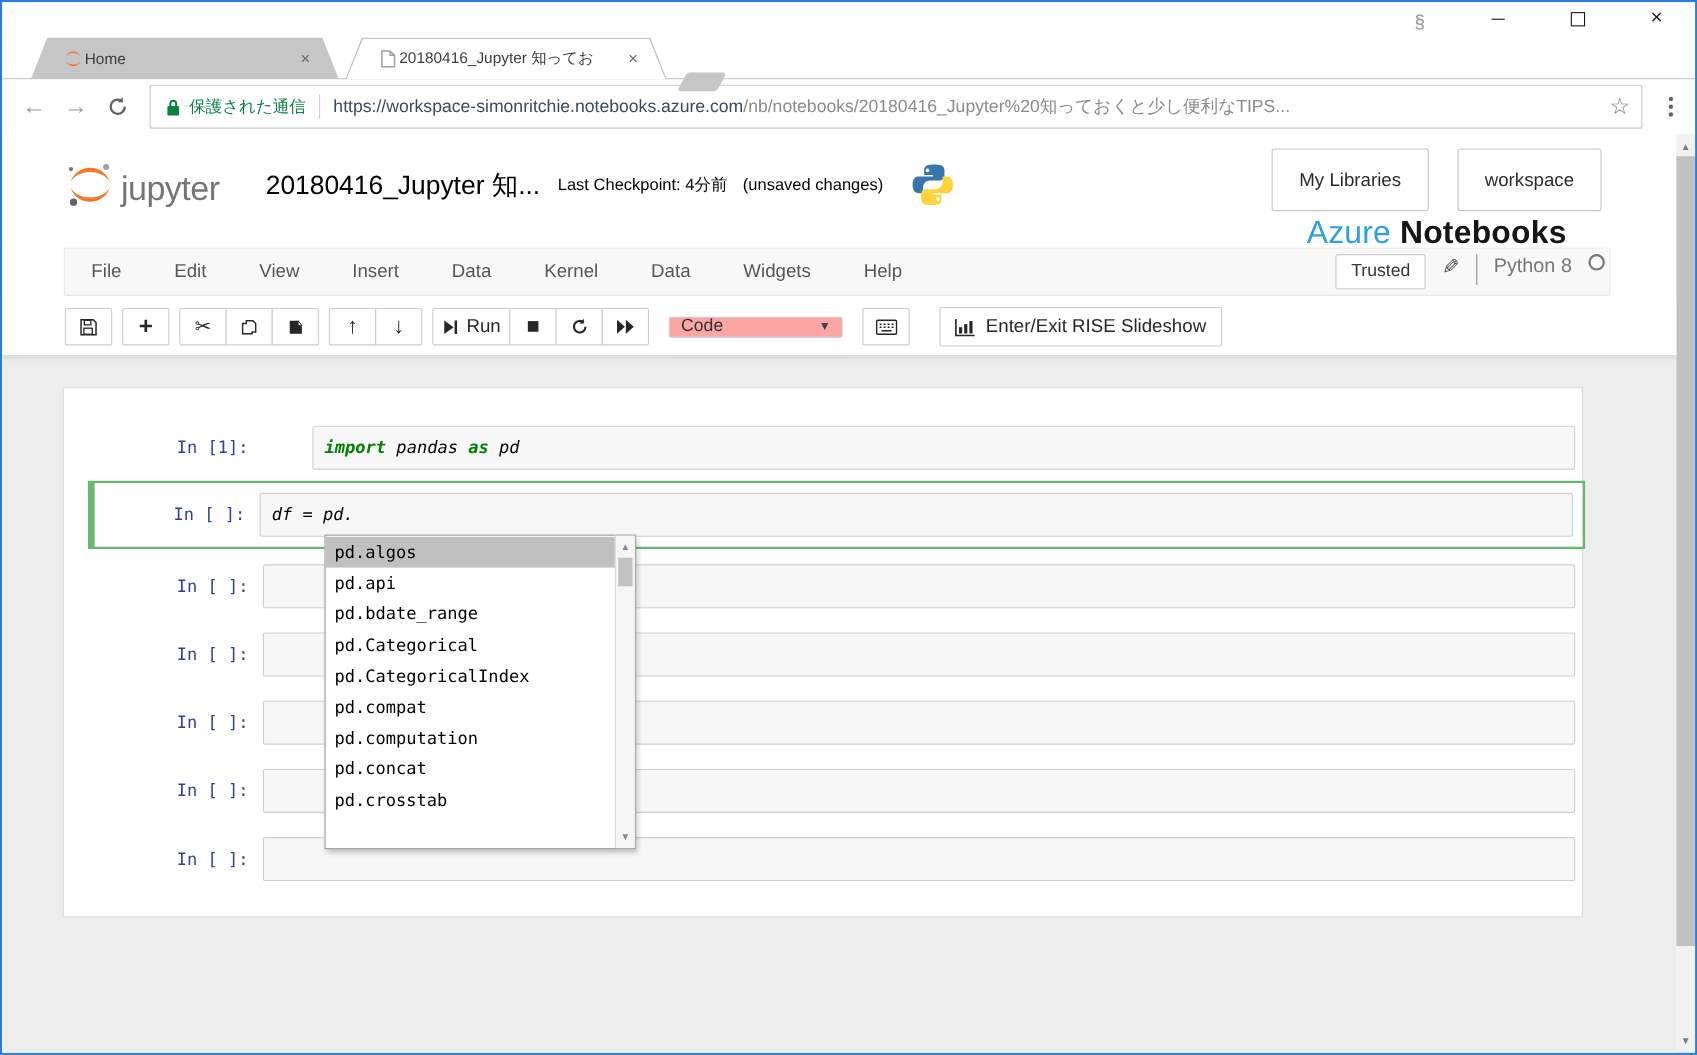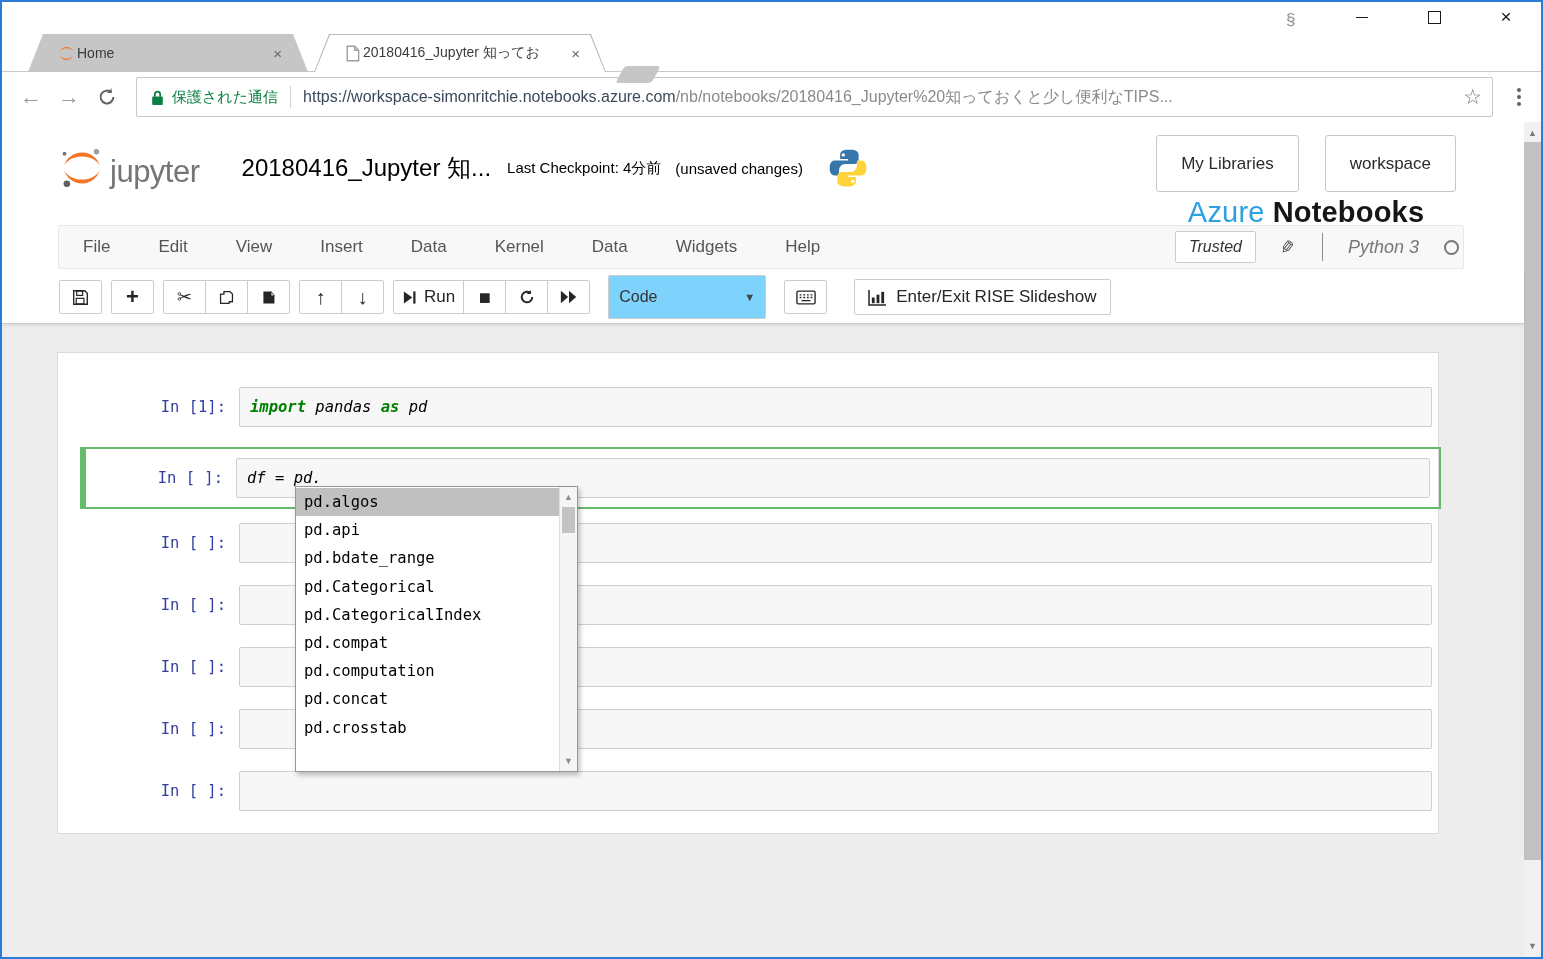--- a/index.html
+++ b/index.html
@@ -74,21 +74,21 @@
             font-size:17px; color:#2b2b2b; display:flex; align-items:center; }
   .brand { margin-top:4px; font-size:29px; letter-spacing:0.2px; white-space:nowrap; }
   .brand .azure { color:#2e9fe0; }
   .brand .notebooks { color:#161616; font-weight:600; margin-left:8px; }
 
   
   .menubar-wrap { height:46px; flex:none; background:#fff; }
   .menubar { margin-left:56px; width:1406px; height:44px; background:#f8f8f8;
              border:1px solid #e7e7e7; border-radius:2px; display:flex; align-items:center; padding:0 0; }
   .menu-item { font-size:17px; color:#555; padding:0 24px; cursor:default; }
-  .menu-right { margin-left:auto; display:flex; align-items:center; gap:25px; padding-right:4px;font-style:italic; }
+  .menu-right { margin-left:auto; display:flex; align-items:flex-start; gap:15px; padding-right:4px; }
   .trusted-btn { height:32px; padding:0 13px; background:#fff; border:1px solid #ccc; border-radius:2px;
                  font-size:16px; color:#333; display:flex; align-items:center; }
   .pencil { font-size:19px; color:#4a4a4a; transform:scaleX(-1); }
   .mb-sep { width:1px; height:28px; background:#8f8f8f; }
   .kernel-name { font-size:18px; color:#777; }
   .kernel-ind { width:15px; height:15px; border:2px solid #777; border-radius:50%; }
 
   
   .nbtoolbar { height:53px; flex:none; background:#fff; display:flex; align-items:center;
                padding-left:57px; border-bottom:1px solid #cbcbcb; box-shadow:0 2px 3px rgba(0,0,0,0.08);
@@ -96,39 +96,39 @@
   .tb-btn { height:34px; min-width:43px; background:#fff; border:1px solid #ccc; border-radius:2px;
             display:inline-flex; align-items:center; justify-content:center; color:#262626;
             font-size:16px; padding:0 8px; }
   .tb-gap { width:9px; flex:none; }
   .tb-group { display:inline-flex; }
   .tb-group .tb-btn { border-radius:0; margin-left:-1px; }
   .tb-group .tb-btn:first-child { border-radius:2px 0 0 2px; margin-left:0; }
   .tb-group .tb-btn:last-child { border-radius:0 2px 2px 0; }
   .tb-glyph { font-size:18px; line-height:1; }
   .run-label { margin-left:7px; font-size:17px; }
-  .cell-type { width:158px; height:44px; border:1px solid #ccc; border-radius:2px; background:#7dd3fc;
+  .cell-type { width:158px; height:19px; border:1px solid #ccc; border-radius:2px; background:#fca5a5;
                display:inline-flex; align-items:center; justify-content:space-between; padding:0 10px;
                font-size:16px; color:#333; }
   .caret { font-size:11px; color:#444; }
   .rise-btn { height:36px; border:1px solid #ccc; border-radius:2px; background:#fff;
               display:inline-flex; align-items:center; gap:9px; padding:0 13px; font-size:17px; color:#262626; }
 
   
   .content { flex:1; background:#ededed; position:relative; min-height:0; }
   .notebook { position:absolute; left:55px; top:28px; width:1382px; height:482px;
               background:#fff; border:1px solid #d9d9d9; padding-top:34px; }
   .cell { display:flex; align-items:center; margin-bottom:22px; }
   .prompt { width:181px; flex:none; text-align:right; padding-right:13px;
             font-family:"DejaVu Sans Mono", monospace; font-size:15.5px; color:#303f9f; }
   .input-area { flex:1; height:40px; background:#f7f7f7; border:1px solid #cfcfcf; border-radius:2px;
                 display:flex; align-items:center; padding:0 10px;
                 font-family:"DejaVu Sans Mono", monospace; font-size:15.5px; color:#000; margin-right:6px;font-style:italic; }
   .kw { color:#008000; font-weight:bold; }
-  .cell.first { margin-bottom:20px; }
+  .cell.first { margin-bottom:10px;gap:45px; }
   .sel-wrap { border:2px solid #66bb6a; border-left-width:6px; margin:0 -3px 14px 22px;
               padding:9px 3px 9px 0; }
   .sel-wrap .cell { margin-bottom:0; }
   .sel-wrap .prompt { width:150px; }
 
   
   .autocomplete { position:absolute; left:293px; top:162px; width:283px; height:286px;
                   background:#fff; border:1px solid #989898; box-shadow:2px 3px 5px rgba(0,0,0,0.25);
                   display:flex; z-index:10; }
   .ac-list { flex:1; padding:1px 0; overflow:hidden; }
@@ -267,21 +267,21 @@
           <span class="menu-item">Insert</span>
           <span class="menu-item">Data</span>
           <span class="menu-item">Kernel</span>
           <span class="menu-item">Data</span>
           <span class="menu-item">Widgets</span>
           <span class="menu-item">Help</span>
           <div class="menu-right">
             <div class="trusted-btn">Trusted</div>
             <span class="pencil">✎</span>
             <span class="mb-sep"></span>
-            <span class="kernel-name">Python 3</span>
+            <span class="kernel-name">Python 8</span>
             <span class="kernel-ind"></span>
           </div>
         </div>
       </div>
 
       <div class="nbtoolbar">
         <div class="tb-btn">
           <svg width="17" height="17" viewBox="0 0 20 20">
             <path d="M2 2h13l3 3v13H2z" fill="none" stroke="#262626" stroke-width="1.6"></path>
             <rect x="5.5" y="2.5" width="7" height="5" fill="none" stroke="#262626" stroke-width="1.4"></rect>

